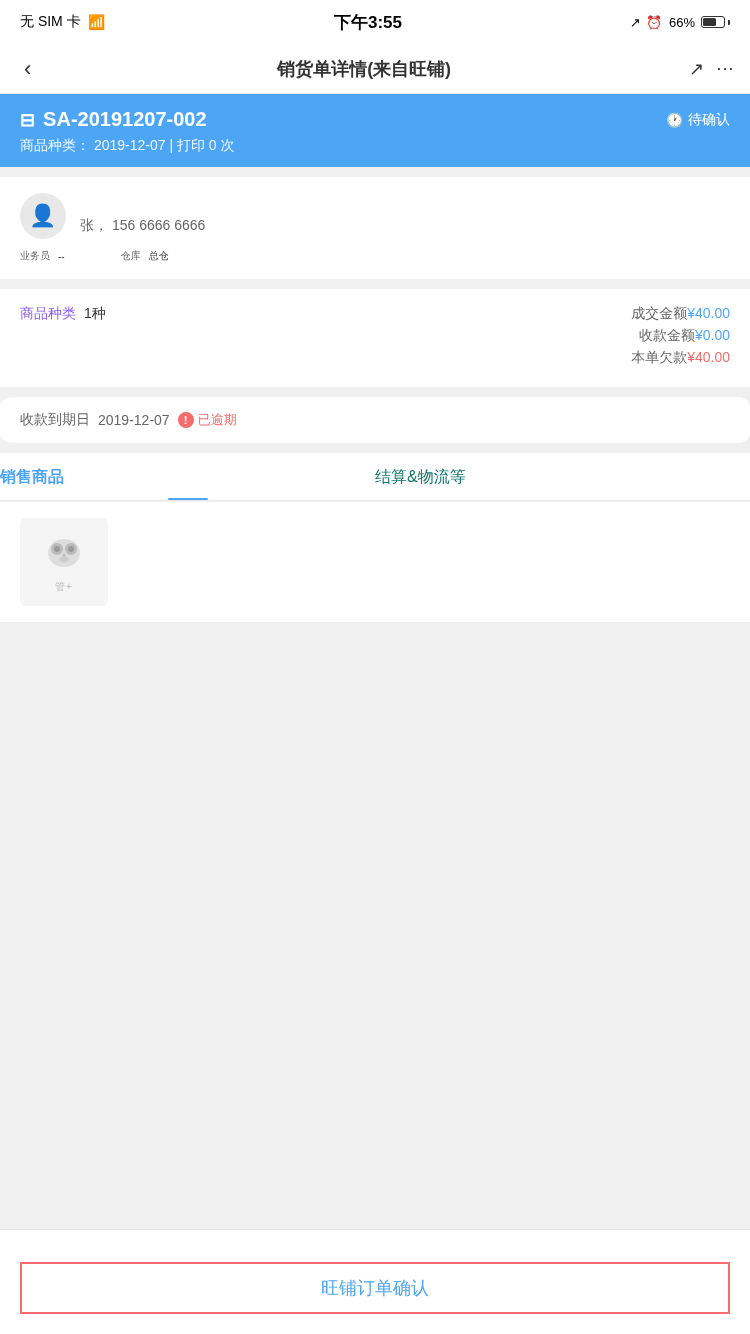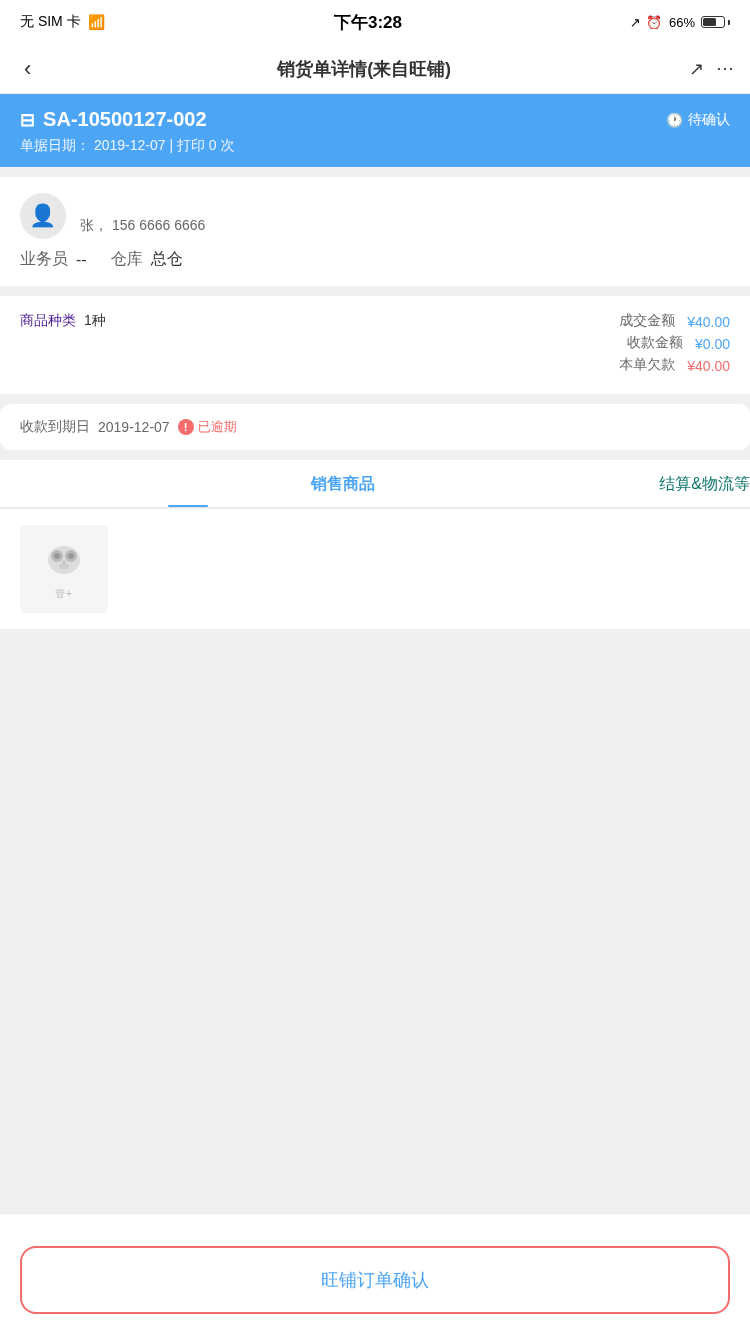--- a/index.html
+++ b/index.html
@@ -107,44 +107,44 @@
       width: 46px; height: 46px; border-radius: 50%;
       background: #e8e8e8;
       display: flex; align-items: center; justify-content: center;
       font-size: 22px; color: #999;
       flex-shrink: 0;
     }
     .customer-info { flex: 1; }
     .customer-phone { font-size: 19px; font-weight: 600; color: #333; }
     .customer-name { font-size: 14px; color: #666; margin-top: 19px; }
     .customer-meta {
-      display: flex; gap: 24px; margin-top: 10px;
-      font-size: 16px; color: #666;
+      display: flex; gap: 56px; margin-top: 10px;
+      font-size: 10px; color: #666;
     }
     .meta-item { display: flex; gap: 8px; align-items: center; }
     .meta-label { color: #666; }
     .meta-value { color: #333; }
 
     
     .summary-card {
       background: #fff;
       padding: 16px 20px;
       margin-top: 10px;
       display: flex;
       justify-content: space-between;
       align-items: flex-start;
     }
     .summary-left { font-size: 14px; color: #666; }
     .summary-category { display: flex; gap: 8px; align-items: center; }
-    .summary-category-label { color: #4c1d95; }
+    .summary-category-label { color: #8b5cf6; }
     .summary-category-value { color: #333; font-size: 14px; }
     .summary-right { text-align: right; }
     .summary-row {
-      display: flex; justify-content: flex-end; align-items: flex-end;
-      gap: 12px; margin-bottom: 4px; font-size: 14px;
+      display: flex; justify-content: flex-end; align-items: flex-start;
+      gap: 0; margin-bottom: 4px; font-size: 14px;
     }
     .summary-row-label { color: #666; }
     .amount-blue { color: #4da6f5; font-weight: 500; }
     .amount-red { color: #f56c6c; font-weight: 500; }
 
     
     .due-date-card {
       background: #fff;
       padding: 14px 20px;
       margin-top: 10px;
@@ -163,21 +163,21 @@
     }
 
     
     .tabs-container {
       background: #fff;
       margin-top: 10px;
       display: flex;
       border-bottom: 1px solid #e8e8e8;
     }
     .tab {
-      flex: 1; text-align: right; padding: 14px 0 12px;
+      flex: 1; text-align: left; padding: 14px 0 12px;
       font-size: 16px; cursor: pointer; position: relative;
     }
     .tab-active {
       color: #4da6f5; font-weight: 600;
     }
     .tab-active::after {
       content: '';
       position: absolute; bottom: 0; left: 50%; transform: translateX(-50%);
       width: 40px; height: 2px; background: #4da6f5; border-radius: 2px;
     }
@@ -220,40 +220,40 @@
     
     .bottom-bar {
       position: fixed;
       bottom: 0; left: 0; width: 750px;
       background: #fff;
       padding: 12px 20px 20px;
       border-top: 1px solid #e8e8e8;
     }
     .confirm-btn {
       width: 100%;
-      height: 68px;
+      height: 52px;
       border: 2px solid #f56c6c;
-      border-radius: 16px;
+      border-radius: 0;
       background: #fff;
       color: #4da6f5;
       font-size: 18px;
       font-weight: 500;
       cursor: pointer;
       display: flex; align-items: center; justify-content: center; margin-top: 20px;
     }
   </style>
 </head>
 <body>
 
 <div class="status-bar">
   <div class="status-left">
     <span>无 SIM 卡</span>
     <span class="wifi-icon">📶</span>
   </div>
-  <div class="status-center">下午3:28</div>
+  <div class="status-center">下午3:55</div>
   <div class="status-right">
     <span>↗</span>
     <span>⏰</span>
     <span>66%</span>
     <div class="battery-box">
       <div class="battery-body">
         <div class="battery-fill"></div>
       </div>
       <div class="battery-tip"></div>
     </div>
@@ -266,29 +266,29 @@
   <div class="nav-actions">
     <span class="nav-action-icon">↗</span>
     <span class="nav-action-icon">···</span>
   </div>
 </div>
 
 <div class="order-header">
   <div class="order-id-row">
     <div class="order-id">
       <span class="order-id-icon">⊟</span>
-      <span>SA-10500127-002</span>
+      <span>SA-20191207-002</span>
     </div>
     <div class="order-status">
       <span>🕐</span>
       <span>待确认</span>
     </div>
   </div>
   <div class="order-date">
-    <span>单据日期：</span>
+    <span>商品种类：</span>
     <span>2019-12-07</span>
     <span>| 打印 0 次</span>
   </div>
 </div>
 
 <div class="customer-card">
   <div class="customer-row">
     <div class="avatar">
       <span>👤</span>
     </div>

